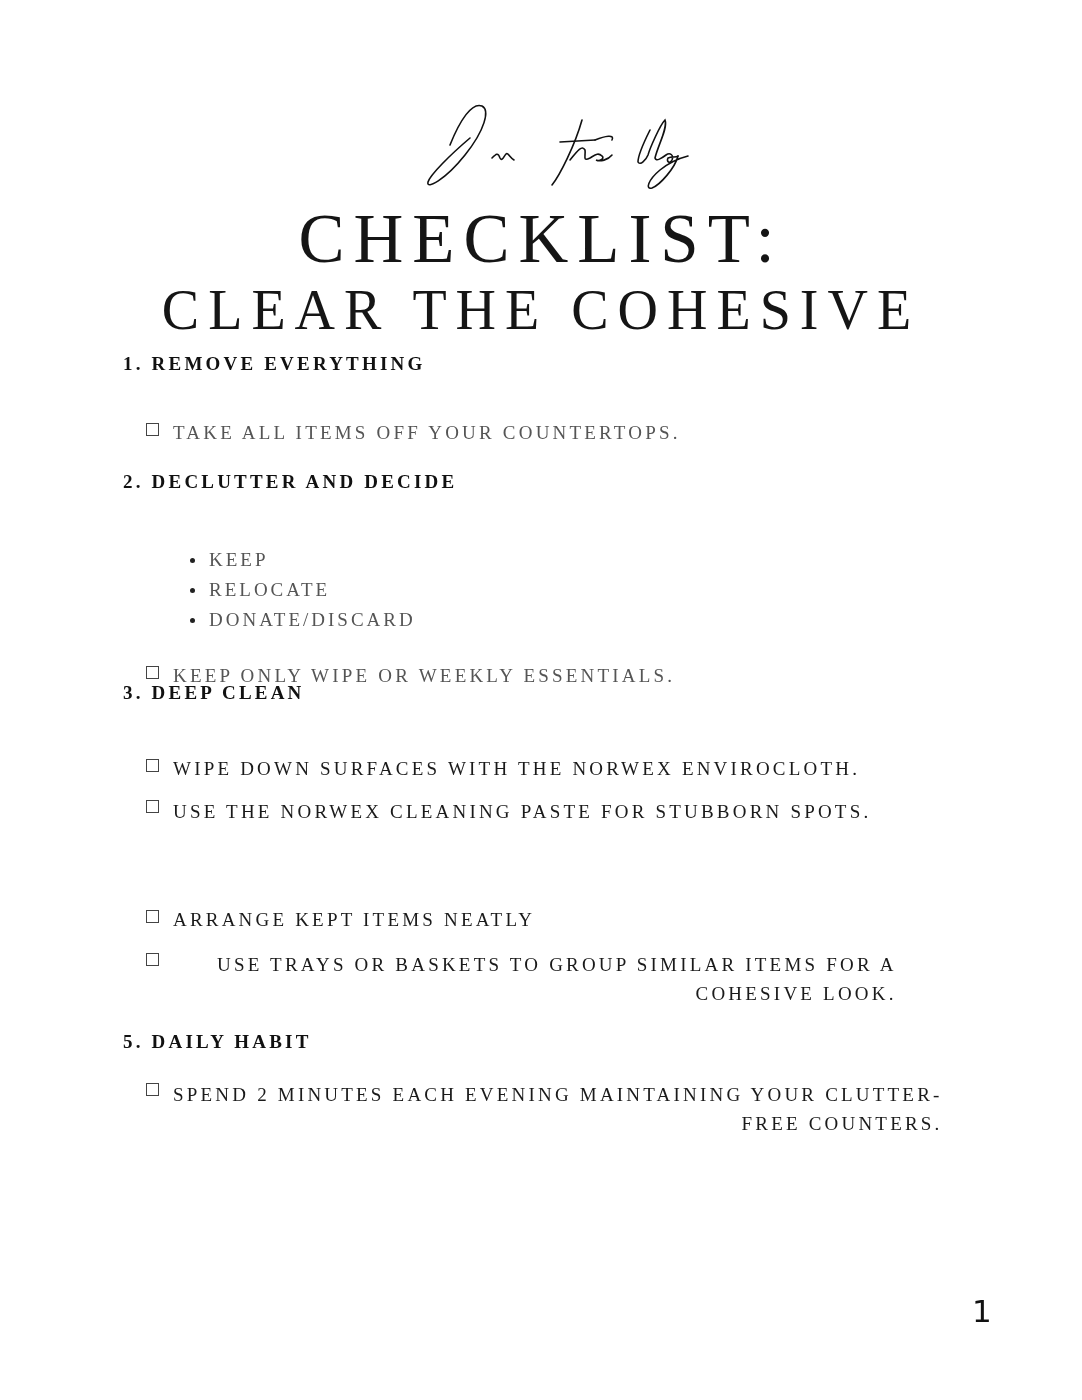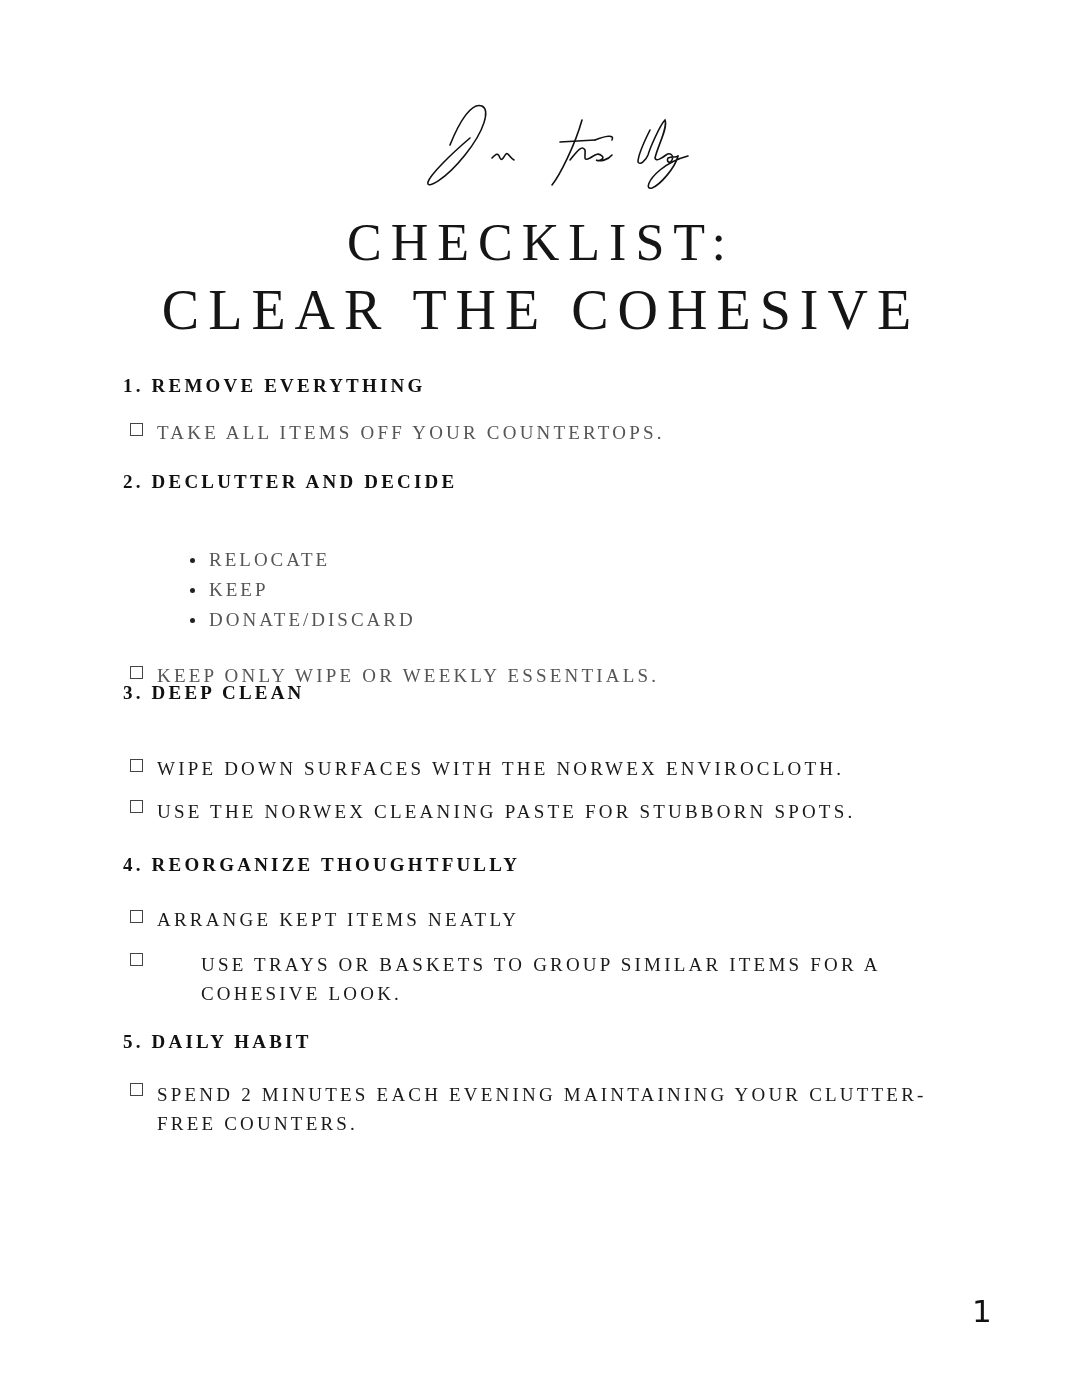--- a/index.html
+++ b/index.html
@@ -5,28 +5,28 @@
     html, body { margin: 0; padding: 0; background: #ffffff; }
     body { width: 1082px; height: 1400px; position: relative; overflow: hidden; color: #111; }
     .page { position: absolute; left: 0; top: 0; width: 1082px; height: 1400px; background: #fff; }
 
     .script-title { position: absolute; left: 420px; top: 100px; width: 270px; height: 95px; }
     .script-title svg { width: 100%; height: 100%; }
 
     .title-line { position: absolute; left: 0; width: 1082px; text-align: center;
       font-family: "Liberation Serif", "DejaVu Serif", serif; font-weight: normal;
       letter-spacing: 9px; color: #151515; }
-    .title-1 { top: 213px; font-size: 52px; }
+    .title-1 { top: 200px; font-size: 69px; }
     .title-2 { top: 278px; font-size: 56px; }
 
     .section-heading { position: absolute; left: 123px;
       font-family: "Liberation Serif", "DejaVu Serif", serif; font-size: 19px;
       letter-spacing: 3.2px; color: #111; white-space: nowrap; font-weight: 600; }
 
-    .item { position: absolute; left: 130px; display: flex; align-items: flex-start; }
+    .item { position: absolute; left: 146px; display: flex; align-items: flex-start; text-align: right; }
     .checkbox { width: 13px; height: 13px; border: 1.3px solid #444; background: #fff;
       margin-top: 5px; margin-right: 14px; flex: 0 0 auto; box-sizing: border-box; cursor: pointer; }
     .item-text { font-family: "Liberation Serif", "DejaVu Serif", serif; font-size: 19px;
       letter-spacing: 3.2px; color: #333; line-height: 29px; white-space: nowrap; }
     .item-text.light { color: #555; font-weight: normal; }
     .item-text.dark { color: #1a1a1a; }
 
     .bullets { position: absolute; left: 190px; margin: 0; padding: 0; list-style: none; }
     .bullets li { font-family: "Liberation Serif", "DejaVu Serif", serif; font-size: 19px;
       letter-spacing: 3px; color: #555; height: 30px; line-height: 30px; display: flex; align-items: center; }
@@ -51,35 +51,35 @@
         <path d="M175 40 C185 36, 195 34, 192 40"></path>
         <path d="M230 30 C225 40, 218 55, 218 62 C220 66, 226 60, 228 55 C230 48, 240 25, 245 20 C248 28, 238 45, 235 58 C236 62, 242 58, 246 55 C250 52, 254 55, 252 60 C250 64, 246 62, 248 58 C252 56, 256 58, 258 56"></path>
         <path d="M258 56 C255 68, 240 85, 232 88 C225 90, 228 80, 240 70 C250 62, 260 58, 268 56"></path>
       </g>
     </svg>
   </div>
 
   <div class="title-line title-1">CHECKLIST:</div>
   <div class="title-line title-2">CLEAR THE COHESIVE</div>
 
-  <div class="section-heading" style="top:375px;">1. REMOVE EVERYTHING</div>
+  <div class="section-heading" style="top:353px;">1. REMOVE EVERYTHING</div>
   <div class="item" style="top:418px;">
     <span class="checkbox"></span>
     <span class="item-text light">TAKE ALL ITEMS OFF YOUR COUNTERTOPS.</span>
   </div>
 
   <div class="section-heading" style="top:471px;">2. DECLUTTER AND DECIDE</div>
   <ul class="bullets" style="top:545px;">
     <li>
         <span class="bullet-dot"></span>
-        <span>RELOCATE</span>
+        <span>KEEP</span>
       </li>
     <li>
         <span class="bullet-dot"></span>
-        <span>KEEP</span>
+        <span>RELOCATE</span>
       </li>
     <li>
         <span class="bullet-dot"></span>
         <span>DONATE/DISCARD</span>
       </li>
   </ul>
   <div class="item" style="top:661px;">
     <span class="checkbox"></span>
     <span class="item-text light">KEEP ONLY WIPE OR WEEKLY ESSENTIALS.</span>
   </div>
@@ -87,21 +87,20 @@
   <div class="section-heading" style="top:682px;">3. DEEP CLEAN</div>
   <div class="item" style="top:797px;">
     <span class="checkbox" style="margin-top:3px;"></span>
     <span class="item-text dark">USE THE NORWEX CLEANING PASTE FOR STUBBORN SPOTS.</span>
   </div>
   <div class="item" style="top:754px;">
     <span class="checkbox"></span>
     <span class="item-text dark">WIPE DOWN SURFACES WITH THE NORWEX ENVIROCLOTH.</span>
   </div>
 
-  <div class="section-heading" style="top:854px;">4. REORGANIZE THOUGHTFULLY</div>
   <div class="item" style="top:905px;">
     <span class="checkbox"></span>
     <span class="item-text dark">ARRANGE KEPT ITEMS NEATLY</span>
   </div>
   <div class="item" style="top:950px;gap:44px;">
     <span class="checkbox" style="margin-top:3px;"></span>
     <span class="item-text dark">
       <span>USE TRAYS OR BASKETS TO GROUP SIMILAR ITEMS FOR A</span><br>
       <span>COHESIVE LOOK.</span>
     </span>

